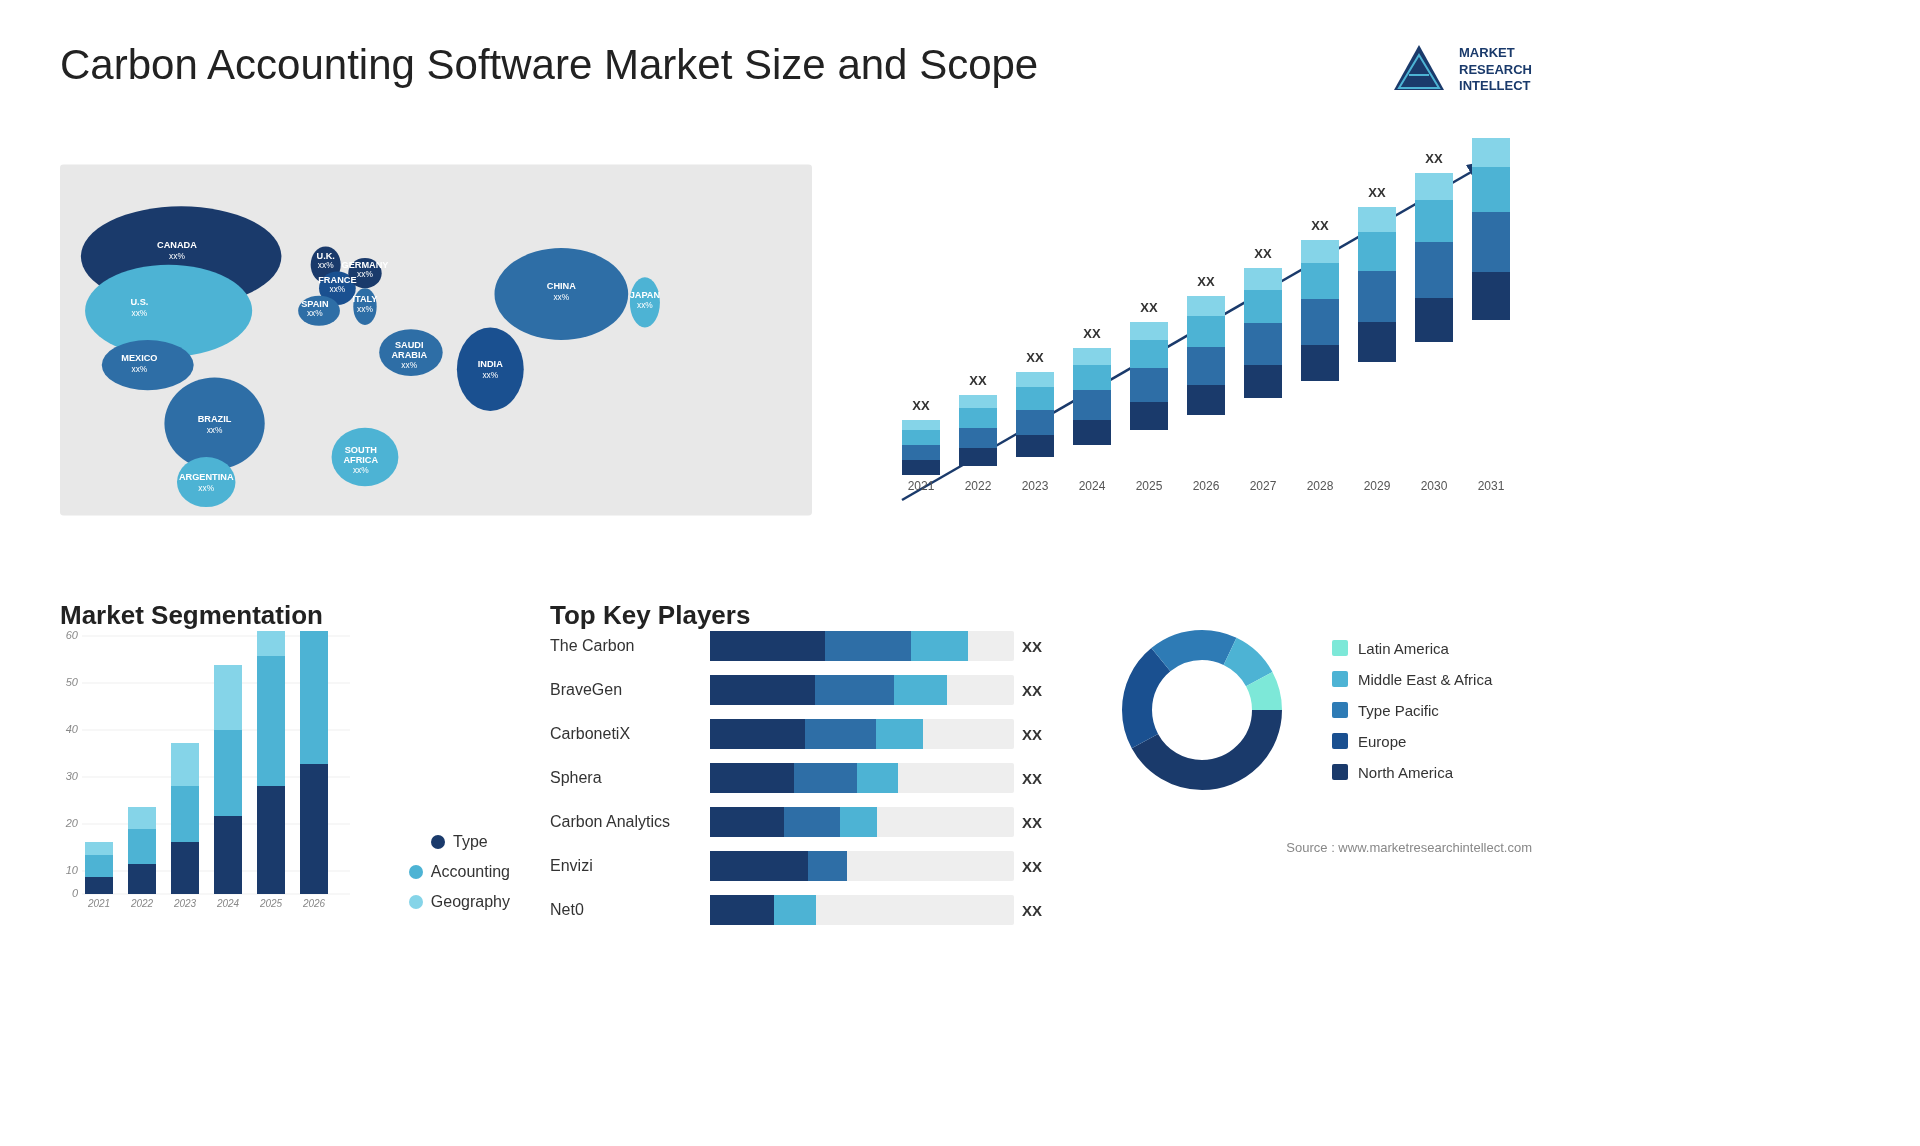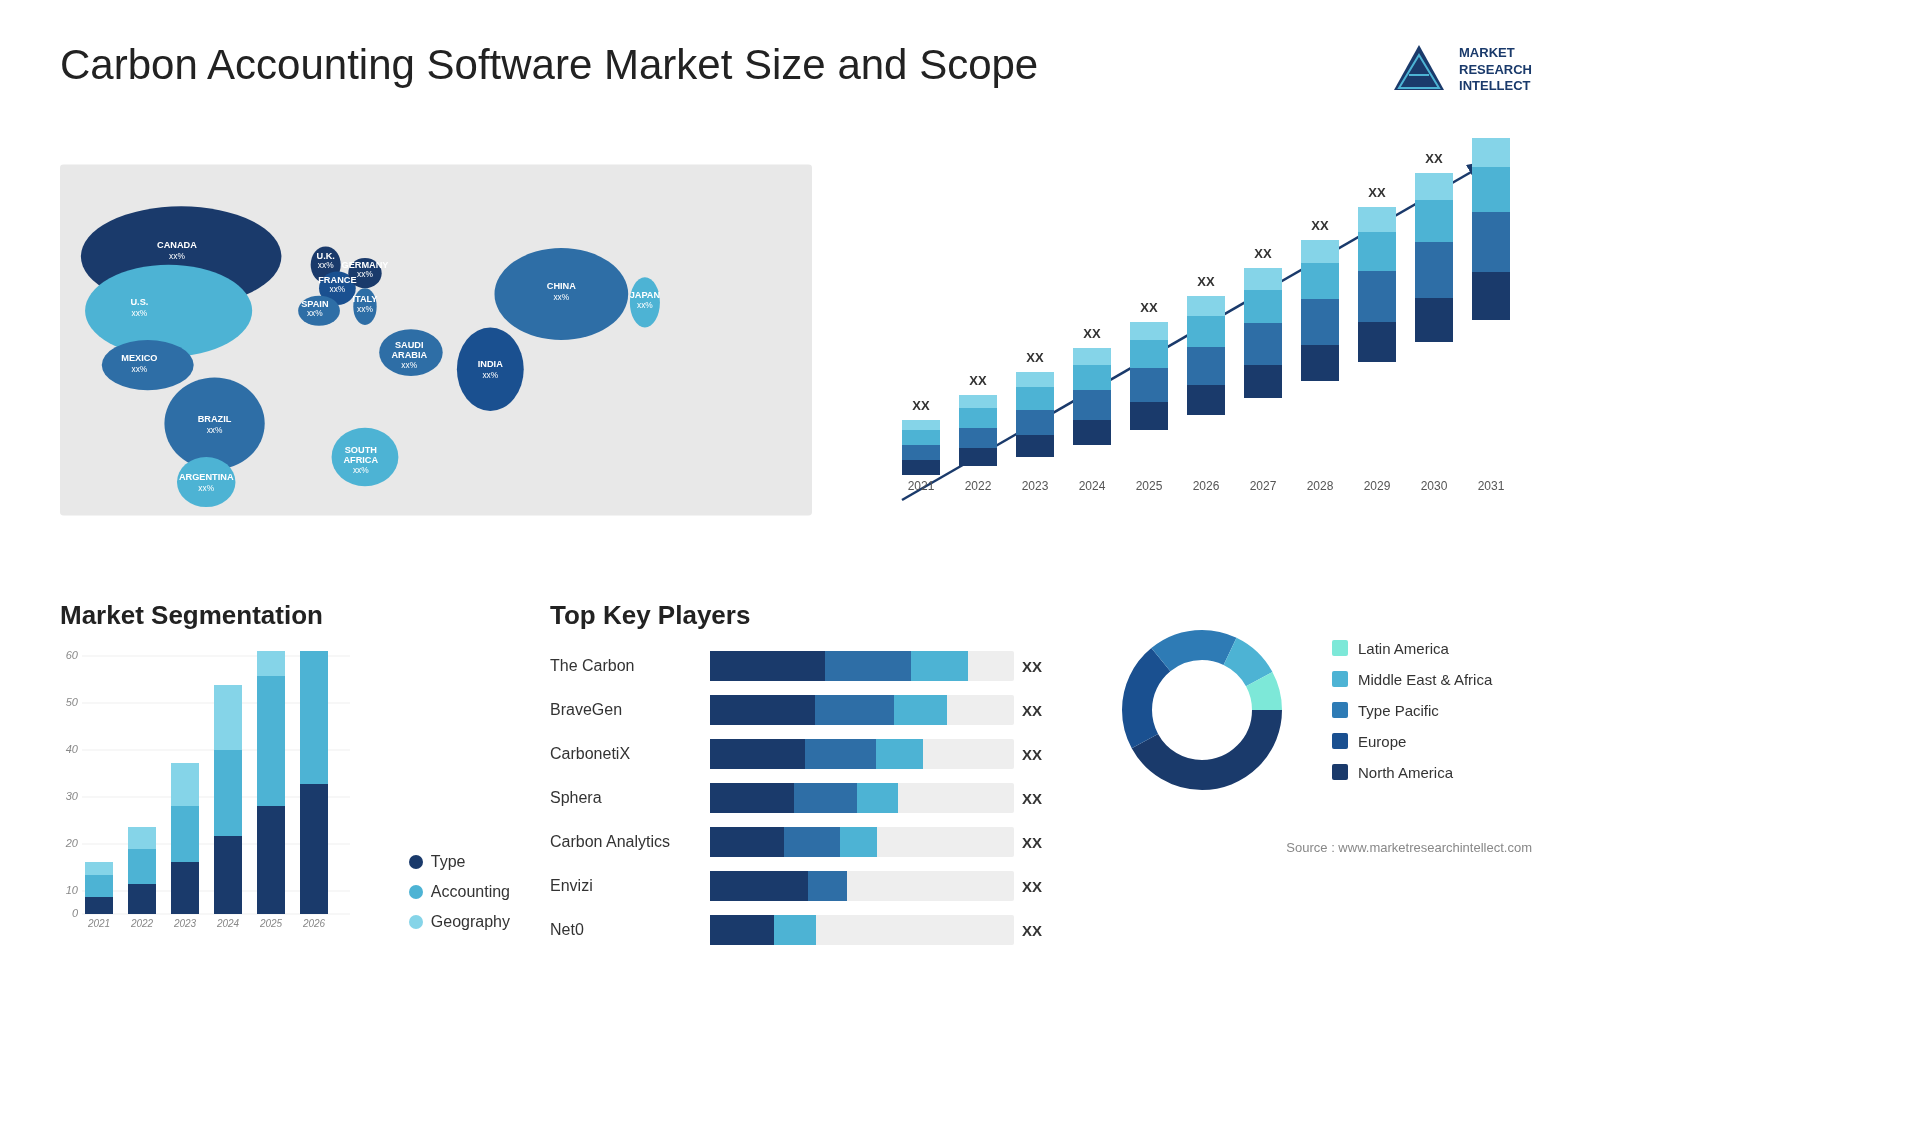--- a/index.html
+++ b/index.html
@@ -72,40 +72,40 @@
       align-items: flex-start;
     }
     
     .segmentation-container {
       width: 450px;
     }
     .section-title {
       font-size: 26px;
       font-weight: 700;
       color: #222;
-      margin-bottom: 20px;
     }
     .seg-chart-area {
       display: flex;
       align-items: flex-end;
       gap: 0;
     }
     .seg-legend {
       display: flex;
       flex-direction: column;
       gap: 12px;
       padding-left: 20px;
       padding-top: 20px;
     }
     .legend-item {
       display: flex;
       align-items: center;
       gap: 8px;
       font-size: 16px;
       color: #333;
+      justify-content: center;
     }
     .legend-dot {
       width: 14px;
       height: 14px;
       border-radius: 50%;
     }
     
     .players-container {
       flex: 1;
       min-width: 500px;

